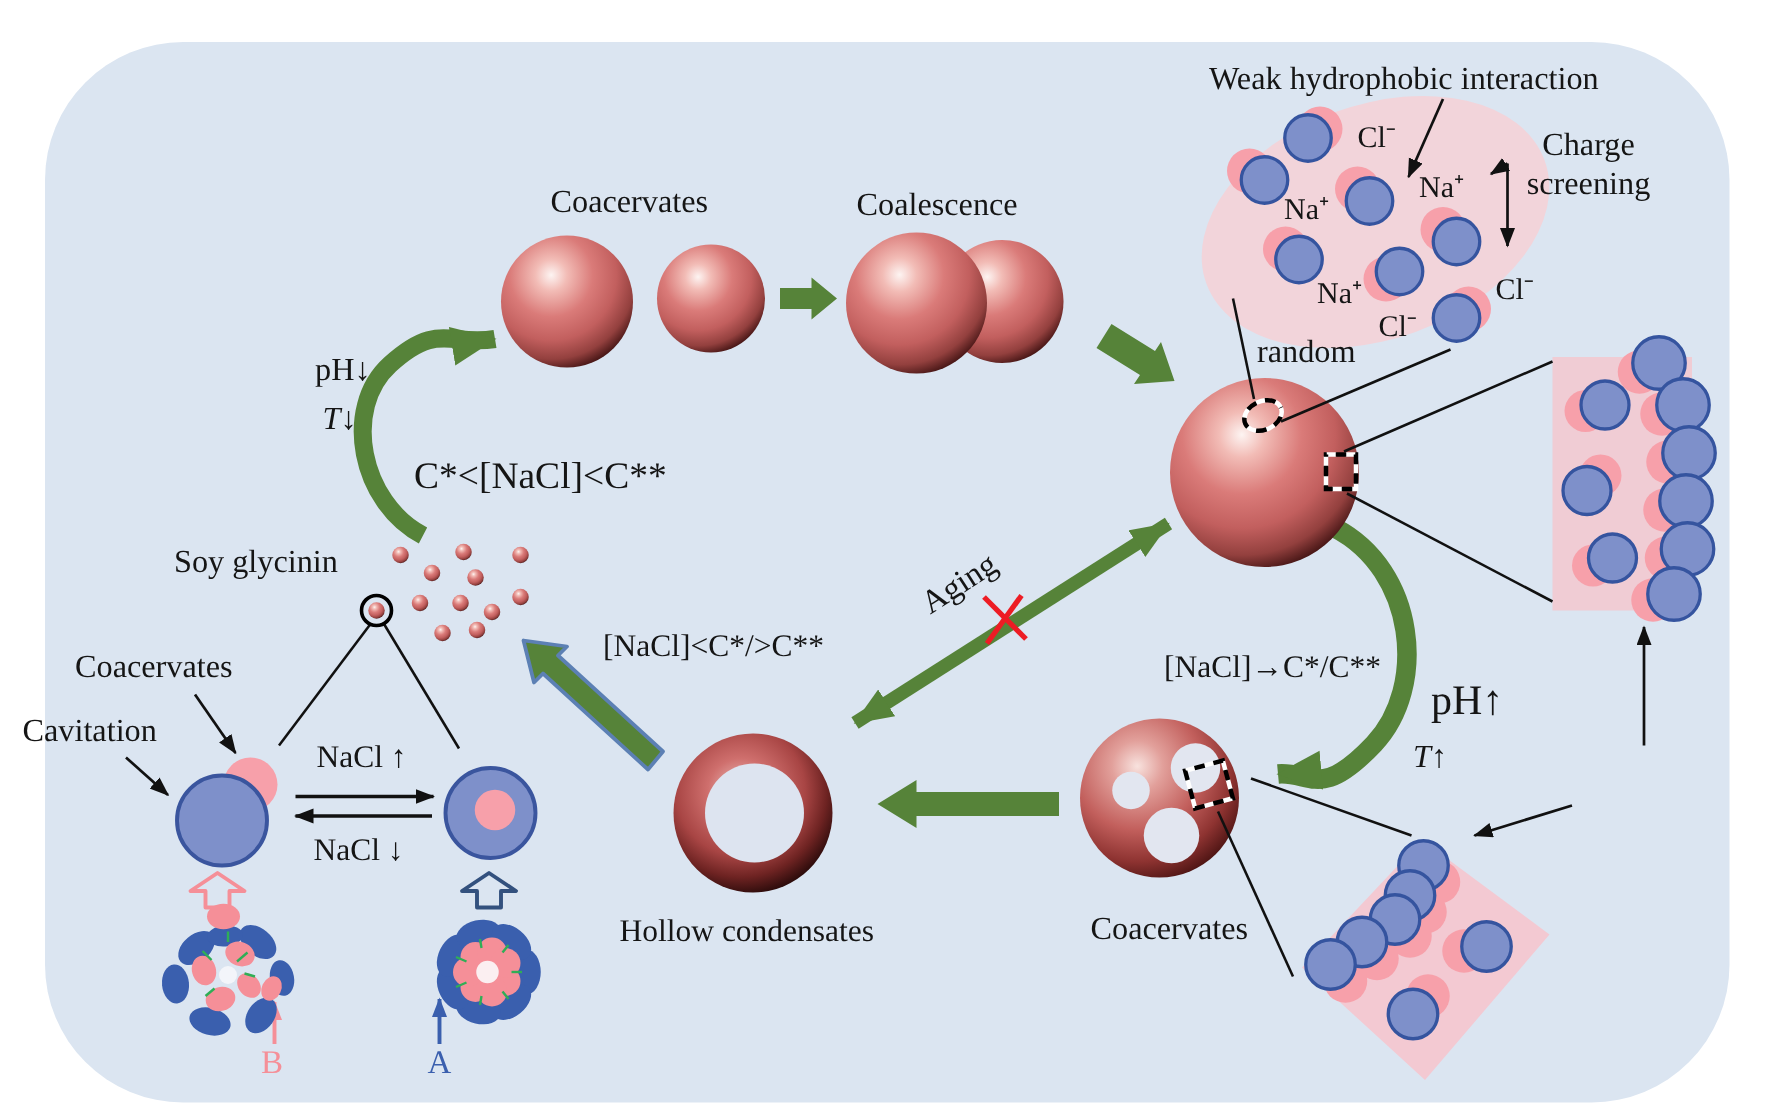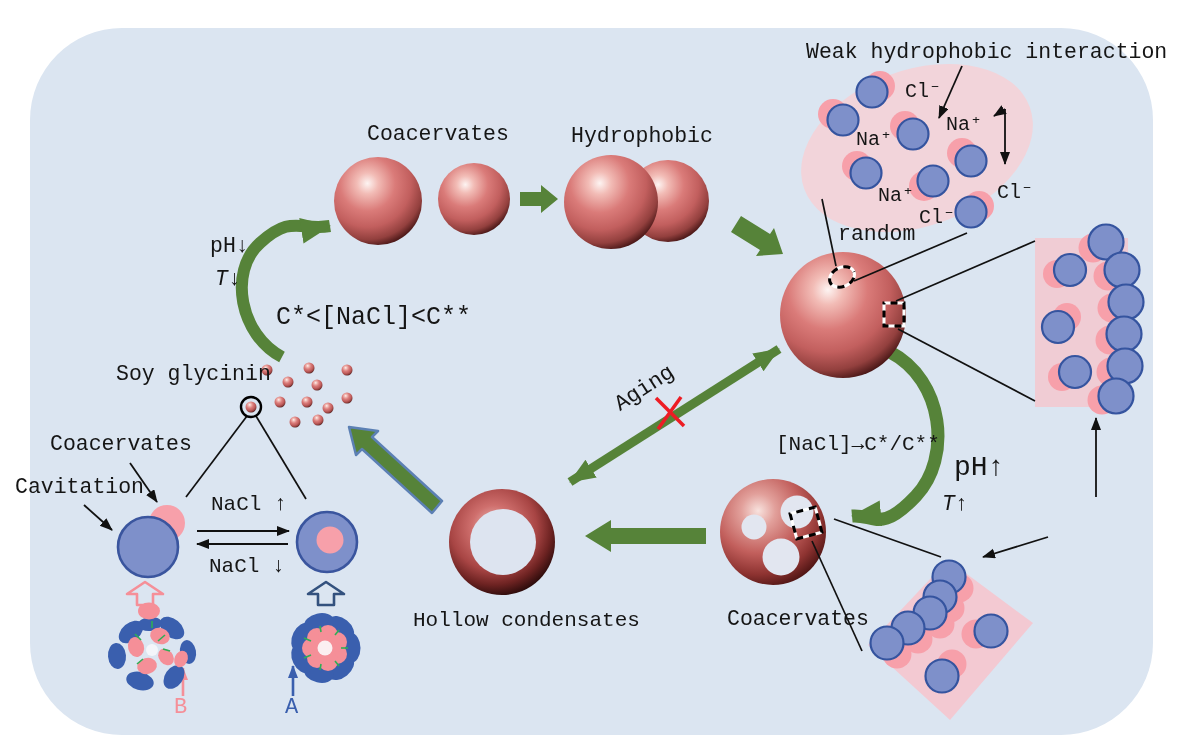--- a/index.html
+++ b/index.html
@@ -1,17 +1,17 @@
 <!DOCTYPE html>
 <html><head>
 <meta charset="utf-8">
 <style>
   html,body{margin:0;padding:0;background:#ffffff;}
   #stage{position:relative;width:1181px;height:741px;background:#ffffff;overflow:hidden;
-         font-family:Liberation Mono, monospace;color:#111;}
+         font-family:Liberation Serif, serif;color:#111;}
   #art{position:absolute;left:0;top:0;}
   .lbl{position:absolute;white-space:nowrap;line-height:1.2;color:#151515;}
   .c{text-align:center;white-space:normal;}
   .it{font-style:italic;}
 </style>
 </head>
 <body>
 
 <div id="stage">
 
@@ -283,43 +283,45 @@
       <line x1="321" y1="664" x2="320" y2="670"></line>
           <line x1="311" y1="655" x2="304" y2="658"></line>
       <line x1="311" y1="641" x2="304" y2="638"></line>
           <line x1="321" y1="632" x2="320" y2="626"></line>
       <line x1="335" y1="635" x2="339" y2="630"></line>
     </g>
   </g>
 </svg>
 
 <div class="lbl" style="left:806px;top:40px;font-size:21.5px">Weak hydrophobic interaction</div>
+<div class="lbl c" style="left:1002px;top:84px;width:114px;font-size:21.5px">Charge screening</div>
 <div class="lbl" style="left:905px;top:80px;font-size:20px">Cl⁻</div>
 <div class="lbl" style="left:946px;top:113px;font-size:20px">Na⁺</div>
 <div class="lbl" style="left:856px;top:128px;font-size:20px">Na⁺</div>
 <div class="lbl" style="left:878px;top:184px;font-size:20px">Na⁺</div>
 <div class="lbl" style="left:997px;top:181px;font-size:20px">Cl⁻</div>
 <div class="lbl" style="left:919px;top:206px;font-size:20px">Cl⁻</div>
 <div class="lbl" style="left:838px;top:222px;font-size:21.5px">random</div>
 
 <div class="lbl" style="left:367px;top:122px;font-size:21.5px">Coacervates</div>
-<div class="lbl" style="left:571px;top:124px;font-size:21.5px">Hydrophobic</div>
+<div class="lbl" style="left:571px;top:124px;font-size:21.5px">Coalescence</div>
 
 <div class="lbl" style="left:210px;top:234px;font-size:21.5px">pH↓</div>
 <div class="lbl" style="left:215px;top:267px;font-size:21.5px"><span class="it">T</span><span>↓</span></div>
 <div class="lbl" style="left:276px;top:303px;font-size:25px">C*&lt;[NaCl]&lt;C**</div>
 
 <div class="lbl" style="left:116px;top:362px;font-size:21.5px">Soy glycinin</div>
 <div class="lbl" style="left:50px;top:432px;font-size:21.5px">Coacervates</div>
 <div class="lbl" style="left:15px;top:475px;font-size:21.5px">Cavitation</div>
 <div class="lbl" style="left:211px;top:492px;font-size:21px">NaCl ↑</div>
 <div class="lbl" style="left:209px;top:554px;font-size:21px">NaCl ↓</div>
 <div class="lbl" style="left:174px;top:695px;font-size:22px;color:#f58f98">B</div>
 <div class="lbl" style="left:285px;top:695px;font-size:22px;color:#3a5fae">A</div>
 
+<div class="lbl" style="left:402px;top:418px;font-size:21px">[NaCl]&lt;C*/&gt;C**</div>
 <div class="lbl" style="left:612px;top:376px;font-size:22px;transform:rotate(-33deg)">Aging</div>
 <div class="lbl" style="left:413px;top:608px;font-size:21px">Hollow condensates</div>
 
 <div class="lbl" style="left:776px;top:432px;font-size:21px">[NaCl]→C*/C**</div>
 <div class="lbl" style="left:954px;top:451px;font-size:28px">pH↑</div>
 <div class="lbl" style="left:942px;top:492px;font-size:21.5px"><span class="it">T</span><span>↑</span></div>
 <div class="lbl" style="left:727px;top:607px;font-size:21.5px">Coacervates</div>
 
 </div>
 

